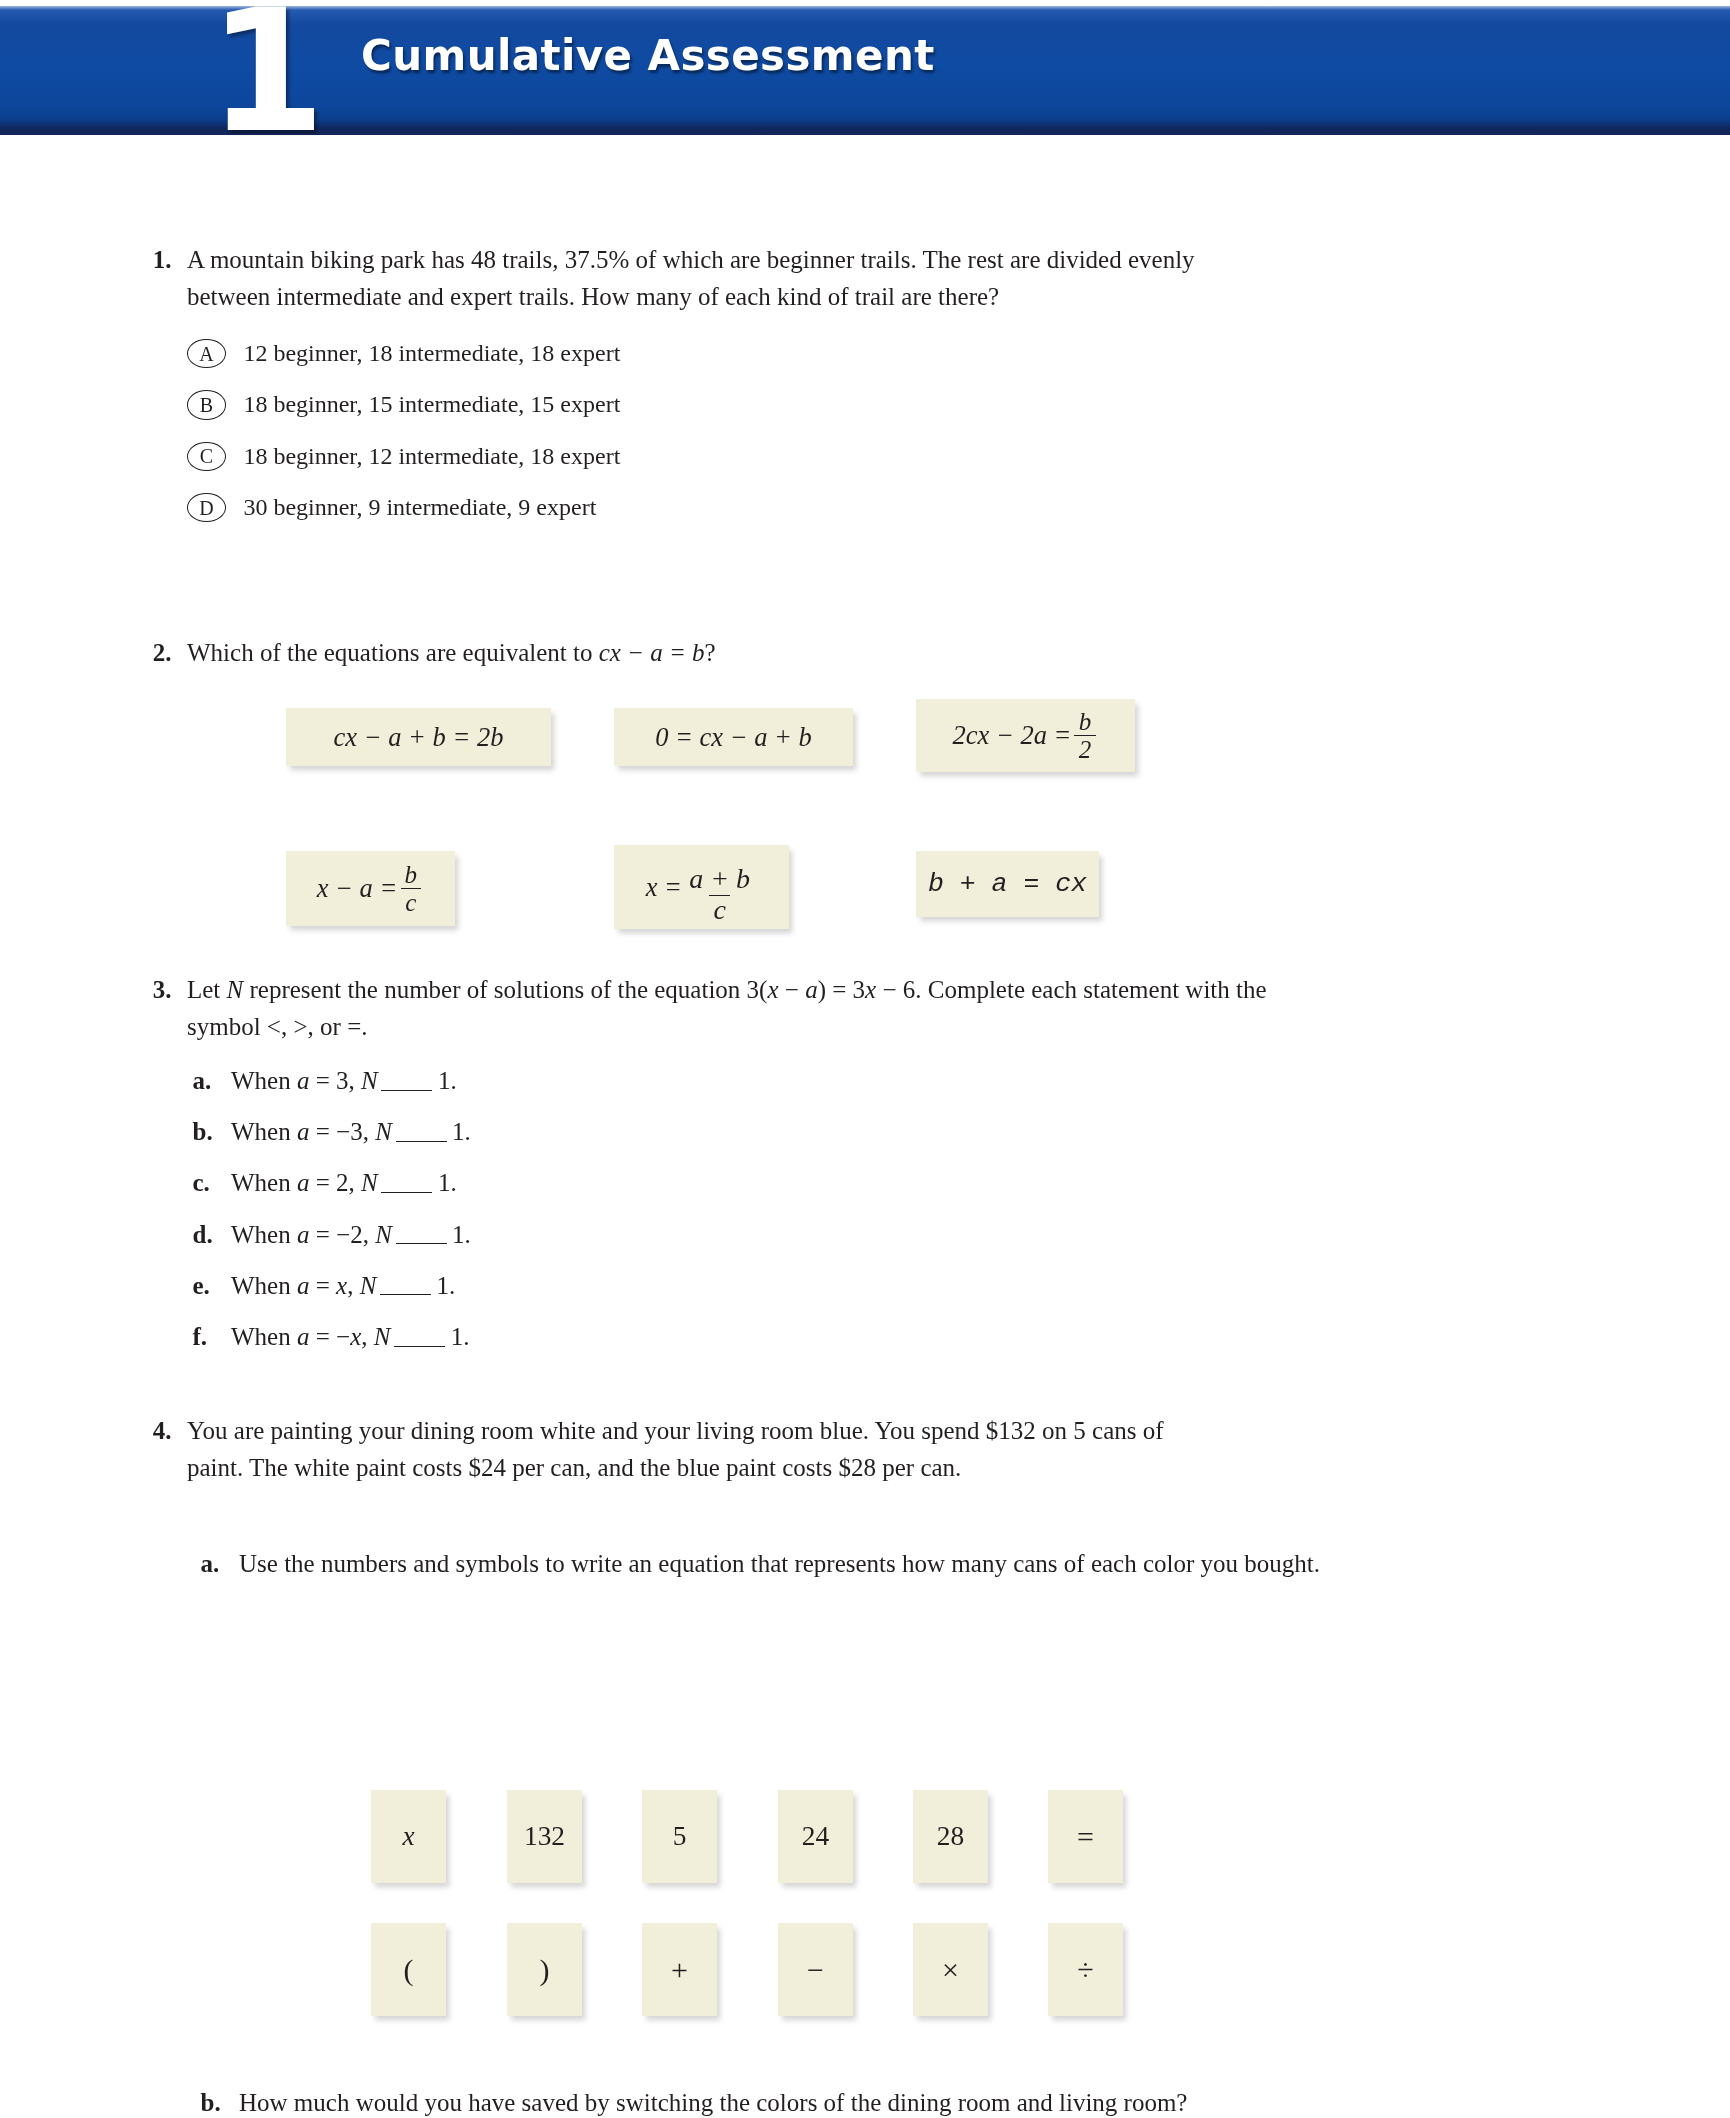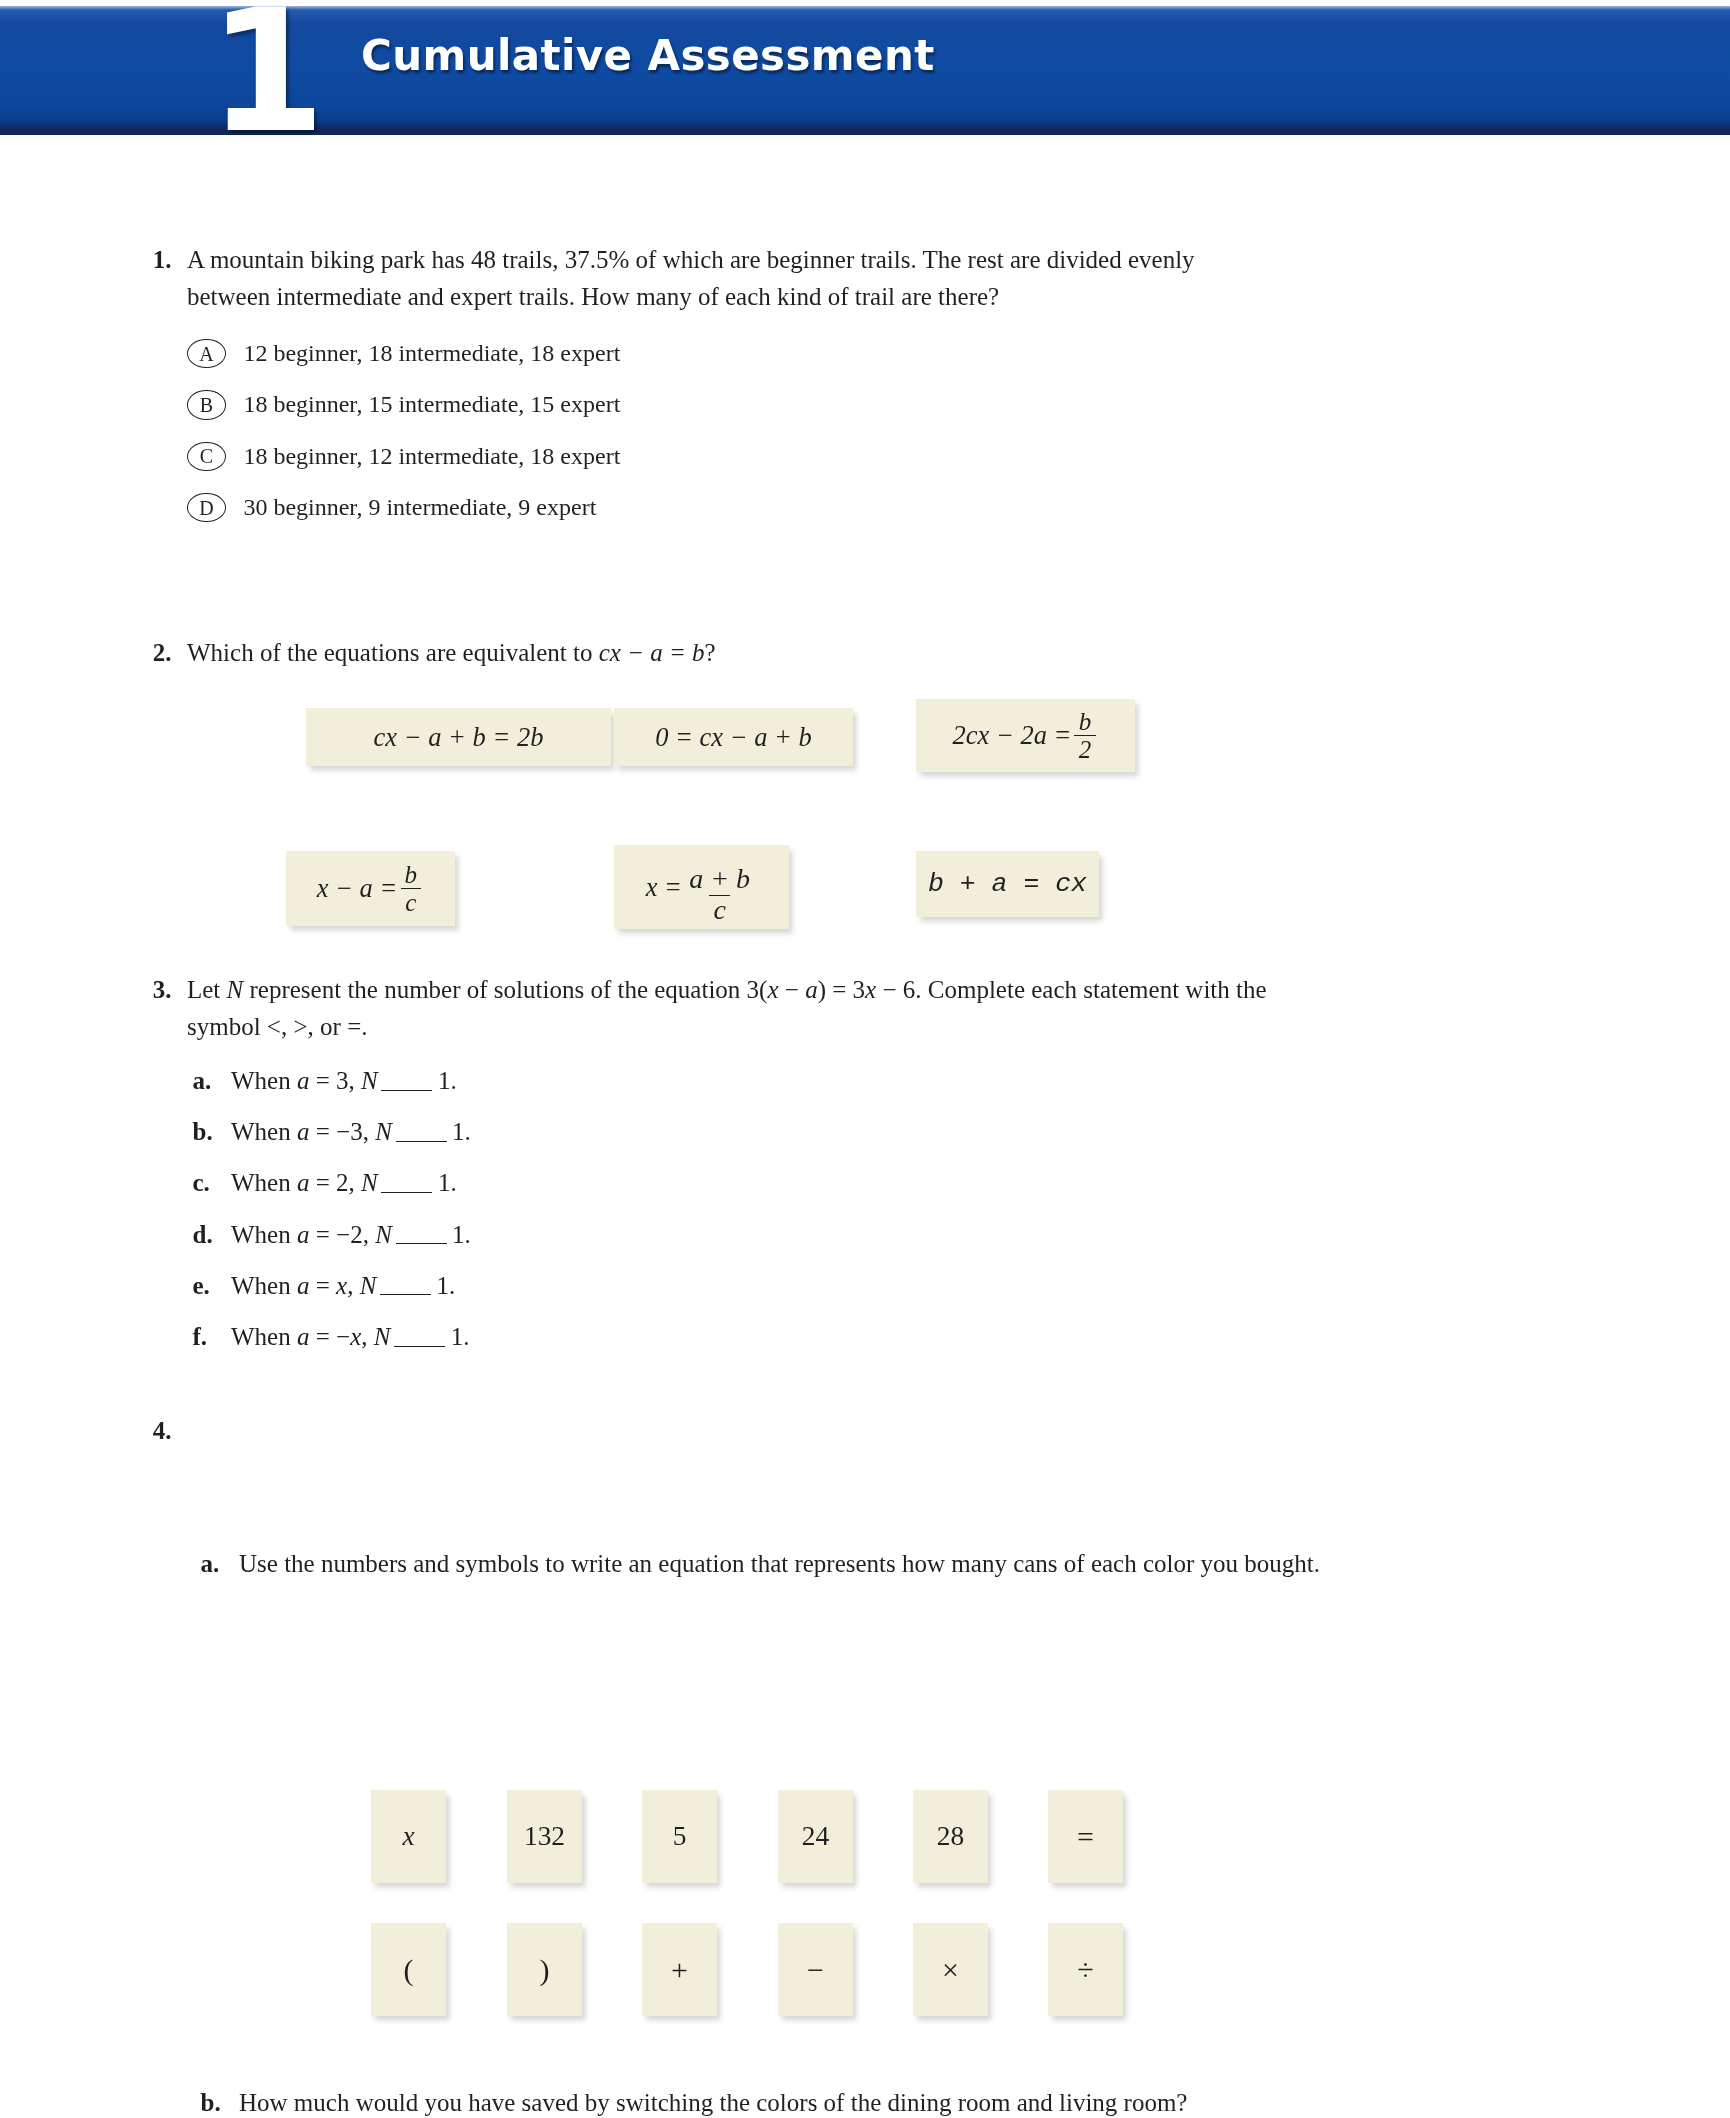--- a/index.html
+++ b/index.html
@@ -221,21 +221,21 @@
 
   <div class="qitem" style="left:149px; top:501px; width:1188px;">
     <div class="qnum">2.</div>
     <div class="qbody" style="width:1087px;">
       <p>
         <span>Which of the equations are equivalent to </span><i class="v">cx − a = b</i><span>?</span>
       </p>
     </div>
   </div>
 
-  <div class="tile tile-eq" style="left:286px; top:574px; width:305px;margin-left:20px;">
+  <div class="tile tile-eq" style="left:286px; top:574px; width:265px;">
     <i class="v">cx − a + b = 2b</i>
   </div>
 
   <div class="tile tile-eq" style="left:614px; top:574px; width:239px;">
     <i class="v">0 = cx − a + b</i>
   </div>
 
   <div class="tile tile-eq" style="left:916px; top:565px; width:219px; height:73px;align-items:center;">
     <i class="v">2cx − 2a =</i>
     <span class="frac">
@@ -301,20 +301,23 @@
           <span class="subletter">f.</span>
           <span>When <i class="v">a</i> = −<i class="v">x</i>, <i class="v">N</i><span class="blank"></span>1.</span>
         </div>
 
       </div>
     </div>
   </div>
 
   <div class="qitem" style="left:149px; top:1279px; width:1215px;">
     <div class="qnum">4.</div>
+    <div class="qbody" style="width:1033px;">
+      <p>You are painting your dining room white and your living room blue. You spend $132 on 5 cans of paint. The white paint costs $24 per can, and the blue paint costs $28 per can.</p>
+    </div>
   </div>
 
   <div class="subpart" style="position:absolute; left:195px; top:1412px; width:1188px;">
     <span class="subletter">a.</span>
     <span style="width:1124px; display:inline-block;">Use the numbers and symbols to write an equation that represents how many cans of each color you bought.</span>
   </div>
 
   <div class="tile tile-key" style="left:371px; top:1656px;">
     <i class="v">x</i>
   </div>

